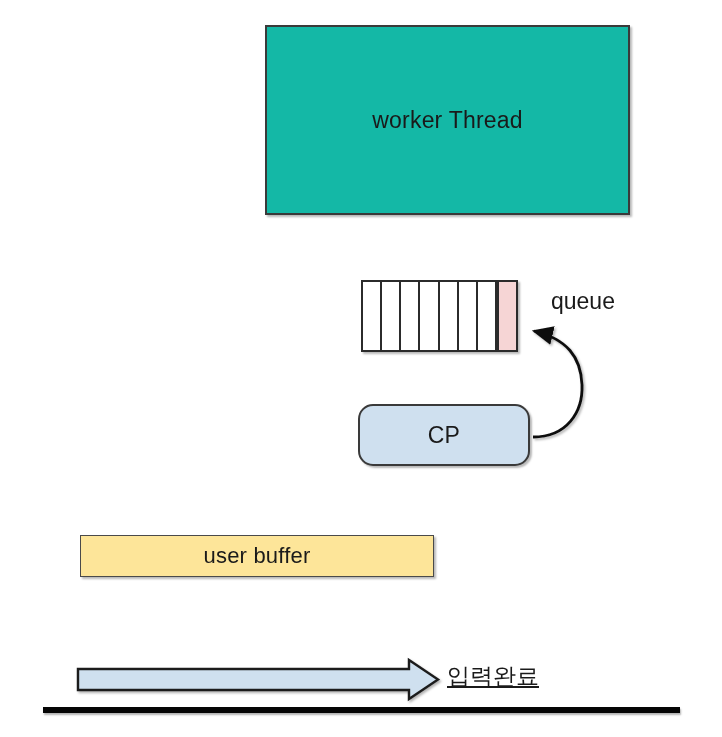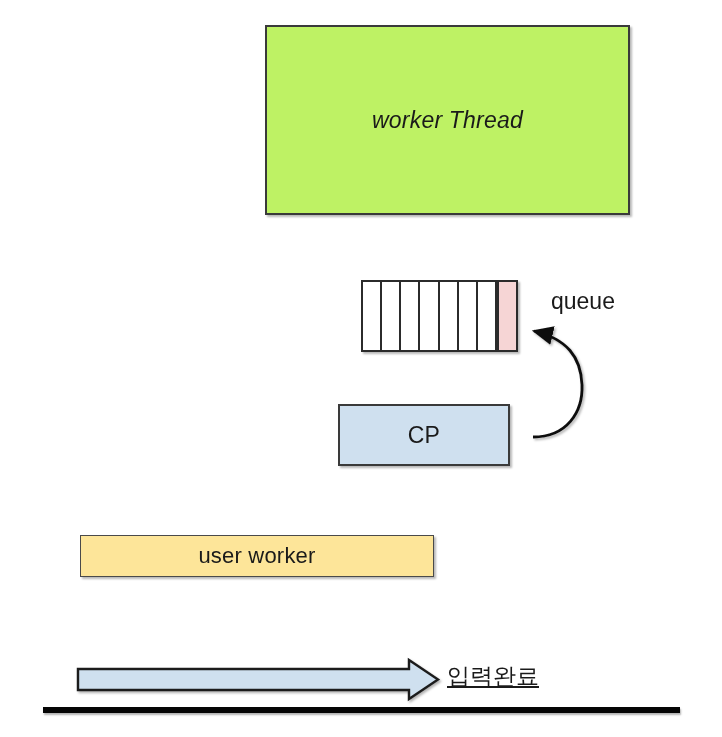--- a/index.html
+++ b/index.html
@@ -32,29 +32,29 @@
     font-size: 23px;
     letter-spacing: 0.2px;
     line-height: 1;
     white-space: nowrap;
   }
   #worker-thread {
     left: 265px;
     top: 25px;
     width: 365px;
     height: 190px;
-    background: #bef264;
-    font-style: italic;
+    background: #14b8a6;
   }
   #cp-box {
-    left: 338px;
+    left: 358px;
     top: 404px;
     width: 172px;
     height: 62px;
     background: #cfe0ef;
+    border-radius: 15px;
   }
   #user-buffer {
     left: 80px;
     top: 535px;
     width: 354px;
     height: 42px;
     background: #fde599;
     border-width: 1px;
     border-color: #4a4a4a;
   }
@@ -179,21 +179,21 @@
 
   <div class="node" id="worker-thread">
     <span class="node-label">worker Thread</span>
   </div>
 
   <div class="node" id="cp-box">
     <span class="node-label">CP</span>
   </div>
 
   <div class="node" id="user-buffer">
-    <span class="node-label">user worker</span>
+    <span class="node-label">user buffer</span>
   </div>
 
   <div id="completion-queue">
     <div class="queue-cell"></div>
     <div class="queue-cell"></div>
     <div class="queue-cell"></div>
     <div class="queue-cell"></div>
     <div class="queue-cell"></div>
     <div class="queue-cell"></div>
     <div class="queue-cell"></div>

